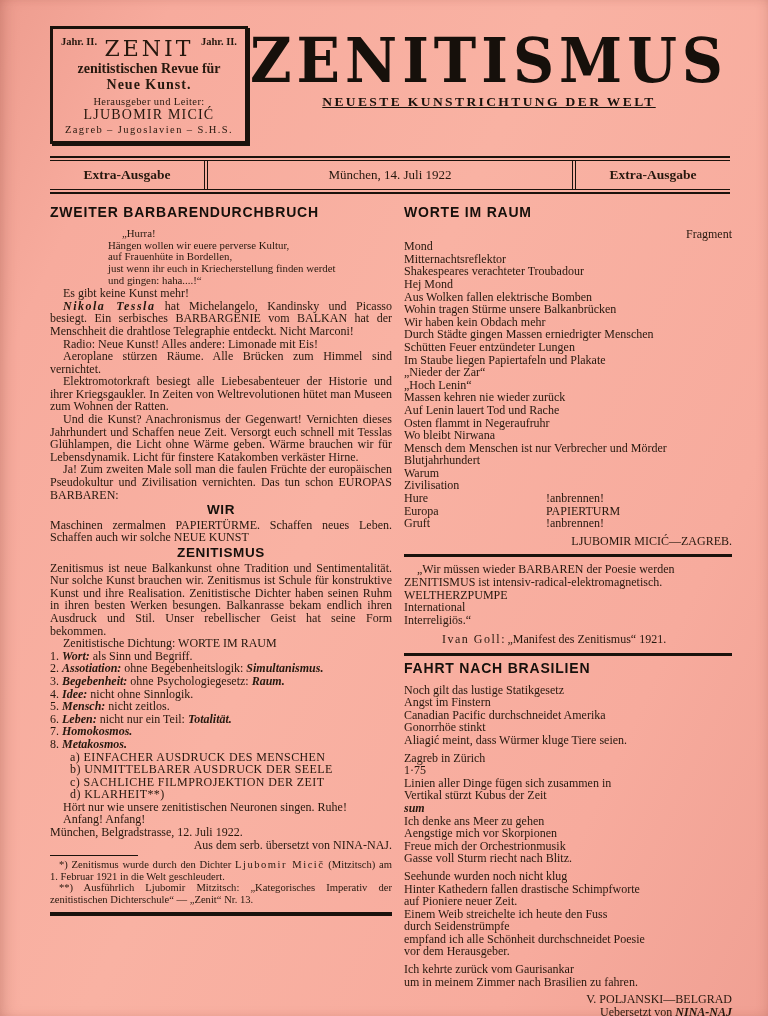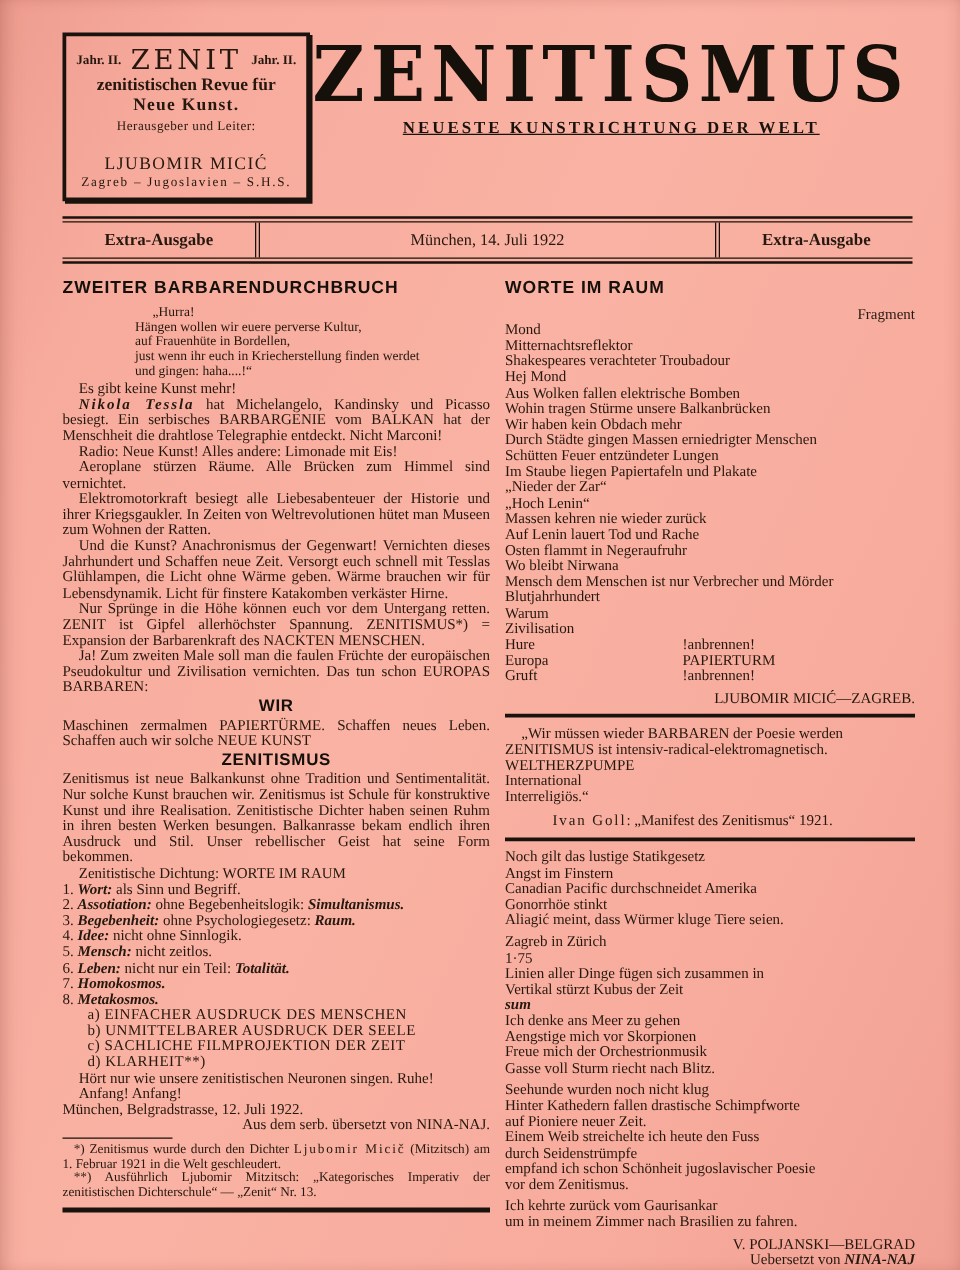--- a/index.html
+++ b/index.html
@@ -19,27 +19,27 @@
   
   .header{display:flex;align-items:flex-start;padding:26px 38px 0 50px;}
   .masthead{
     border:3px solid #1a120c;
     box-shadow:2px 2px 0 #1a120c;
     width:176px;min-width:176px;
     padding:7px 8px 6px;
     text-align:center;
     background:transparent;
   }
-  .mh-row1{display:flex;justify-content:space-between;align-items:center;}
+  .mh-row1{display:flex;justify-content:space-between;}
   .mh-jahr{font-size:10.5px;font-weight:bold;}
   .mh-zenit{font-size:22px;font-weight:normal;letter-spacing:3px;font-family:"DejaVu Serif",serif;}
   .mh-sub{font-size:14px;font-weight:bold;line-height:16px;}
   .mh-sub2{font-size:14px;font-weight:bold;line-height:16px;letter-spacing:1px;}
   .mh-ed{font-size:10.5px;margin-top:3px;letter-spacing:.4px;}
-  .mh-name{font-size:14px;letter-spacing:1.2px;line-height:16px;margin-top:17px;}
+  .mh-name{font-size:14px;letter-spacing:1.2px;line-height:16px;}
   .mh-loc{font-size:10.5px;letter-spacing:1.4px;margin-top:1px;}
   .title-wrap{flex:1;text-align:center;padding-top:2px;}
   .title{
     font-family:"DejaVu Serif",serif;font-weight:bold;
     font-size:57px;line-height:60px;letter-spacing:5px;
     transform:scaleY(1.08);transform-origin:top center;
     color:#16100b;white-space:nowrap;
   }
   .subtitle{font-weight:bold;font-size:13.5px;letter-spacing:2.4px;margin-top:6px;color:#1a120c;text-decoration:underline;}
   
@@ -122,21 +122,20 @@
         <div class="blk q">Hängen wollen wir euere perverse Kultur,</div>
         <div class="blk q">auf Frauenhüte in Bordellen,</div>
         <div class="blk q">just wenn ihr euch in Kriecherstellung finden werdet</div>
         <div class="blk q">und gingen: haha....!“</div>
         <div class="blk p">Es gibt keine Kunst mehr!</div>
         <div class="blk p"><span class="b ls">Nikola Tessla</span><span> hat Michelangelo, Kandinsky und Picasso besiegt.  Ein serbisches BARBARGENIE vom BALKAN hat der Menschheit die drahtlose Telegraphie entdeckt.  Nicht Marconi!</span></div>
         <div class="blk p">Radio: Neue Kunst!  Alles andere: Limonade mit Eis!</div>
         <div class="blk p">Aeroplane stürzen Räume.  Alle Brücken zum Himmel sind vernichtet.</div>
         <div class="blk p">Elektromotorkraft besiegt alle Liebesabenteuer der Historie und ihrer Kriegsgaukler.  In Zeiten von Weltrevolutionen hütet man Museen zum Wohnen der Ratten.</div>
         <div class="blk p">Und die Kunst?  Anachronismus der Gegenwart! Vernichten dieses Jahrhundert und Schaffen neue Zeit. Versorgt euch schnell mit Tesslas Glühlampen, die Licht ohne Wärme geben.  Wärme brauchen wir für Lebensdynamik.  Licht für finstere Katakomben verkäster Hirne.</div>
-        <div class="blk p">Nur Sprünge in die Höhe können euch vor dem Untergang retten.  ZENIT ist Gipfel allerhöchster Spannung.  ZENITISMUS*) = Expansion der Barbarenkraft des NACKTEN MENSCHEN.</div>
         <div class="blk p">Ja! Zum zweiten Male soll man die faulen Früchte der europäischen Pseudokultur und Zivilisation vernichten.  Das tun schon EUROPAS BARBAREN:</div>
         <div class="blk c">WIR</div>
         <div class="blk p0">Maschinen zermalmen PAPIERTÜRME.  Schaffen neues Leben.  Schaffen auch wir solche NEUE KUNST</div>
         <div class="blk c">ZENITISMUS</div>
         <div class="blk p0">Zenitismus ist neue Balkankunst ohne Tradition und Sentimentalität.  Nur solche Kunst brauchen wir.  Zenitismus ist Schule für konstruktive Kunst und ihre Realisation.  Zenitistische Dichter haben seinen Ruhm in ihren besten Werken besungen.  Balkanrasse bekam endlich ihren Ausdruck und Stil. Unser rebellischer Geist hat seine Form bekommen.</div>
         <div class="blk p">Zenitistische Dichtung: WORTE IM RAUM</div>
         <div class="blk li"><span>1. </span><span class="b ">Wort:</span><span> als Sinn und Begriff.</span></div>
         <div class="blk li"><span>2. </span><span class="b ">Assotiation:</span><span> ohne Begebenheitslogik: </span><span class="b ">Simultanismus.</span></div>
         <div class="blk li"><span>3. </span><span class="b ">Begebenheit:</span><span> ohne Psychologiegesetz: </span><span class="b ">Raum.</span></div>
         <div class="blk li"><span>4. </span><span class="b ">Idee:</span><span> nicht ohne Sinnlogik.</span></div>
@@ -187,20 +186,21 @@
         <div class="blk r">LJUBOMIR MICIĆ—ZAGREB.</div>
         <div class="blk rule"></div>
         <div class="blk p">„Wir müssen wieder BARBAREN der Poesie werden</div>
         <div class="blk pl">ZENITISMUS ist intensiv-radical-elektromagnetisch.</div>
         <div class="blk pl">WELTHERZPUMPE</div>
         <div class="blk pl">International</div>
         <div class="blk pl">Interreligiös.“</div>
         <div class="blk gap"></div>
         <div class="blk ind"><span class="ls">Ivan Goll</span><span>:  „Manifest des Zenitismus“ 1921.</span></div>
         <div class="blk rule"></div>
+        <div class="blk h2">FAHRT NACH BRASILIEN</div>
         <div class="blk pl">Noch gilt das lustige Statikgesetz</div>
         <div class="blk pl">Angst im Finstern</div>
         <div class="blk pl">Canadian Pacific durchschneidet Amerika</div>
         <div class="blk pl">Gonorrhöe stinkt</div>
         <div class="blk pl">Aliagić meint, dass Würmer kluge Tiere seien.</div>
         <div class="blk gap"></div>
         <div class="blk pl">Zagreb in Zürich</div>
         <div class="blk pl">1·75</div>
         <div class="blk pl">Linien aller Dinge fügen sich zusammen in</div>
         <div class="blk pl">Vertikal stürzt Kubus der Zeit</div>
@@ -208,22 +208,22 @@
         <div class="blk pl">Ich denke ans Meer zu gehen</div>
         <div class="blk pl">Aengstige mich vor Skorpionen</div>
         <div class="blk pl">Freue mich der Orchestrionmusik</div>
         <div class="blk pl">Gasse voll Sturm riecht nach Blitz.</div>
         <div class="blk gap"></div>
         <div class="blk pl">Seehunde wurden noch nicht klug</div>
         <div class="blk pl">Hinter Kathedern fallen drastische Schimpfworte</div>
         <div class="blk pl">auf Pioniere neuer Zeit.</div>
         <div class="blk pl">Einem Weib streichelte ich heute den Fuss</div>
         <div class="blk pl">durch Seidenstrümpfe</div>
-        <div class="blk pl">empfand ich schon Schönheit jugoslavischer Poesie</div>
-        <div class="blk pl">vor dem Zenitismus.</div>
+        <div class="blk pl">empfand ich alle Schönheit durchschneidet Poesie</div>
+        <div class="blk pl">vor dem Herausgeber.</div>
         <div class="blk gap"></div>
         <div class="blk pl">Ich kehrte zurück vom Gaurisankar</div>
         <div class="blk pl">um in meinem Zimmer nach Brasilien zu fahren.</div>
         <div class="blk gap"></div>
         <div class="blk r">V. POLJANSKI—BELGRAD</div>
         <div class="blk r"><span>Uebersetzt von </span><span class="b ">NINA-NAJ</span></div>
       </section>
   </main>
 
 </div>

